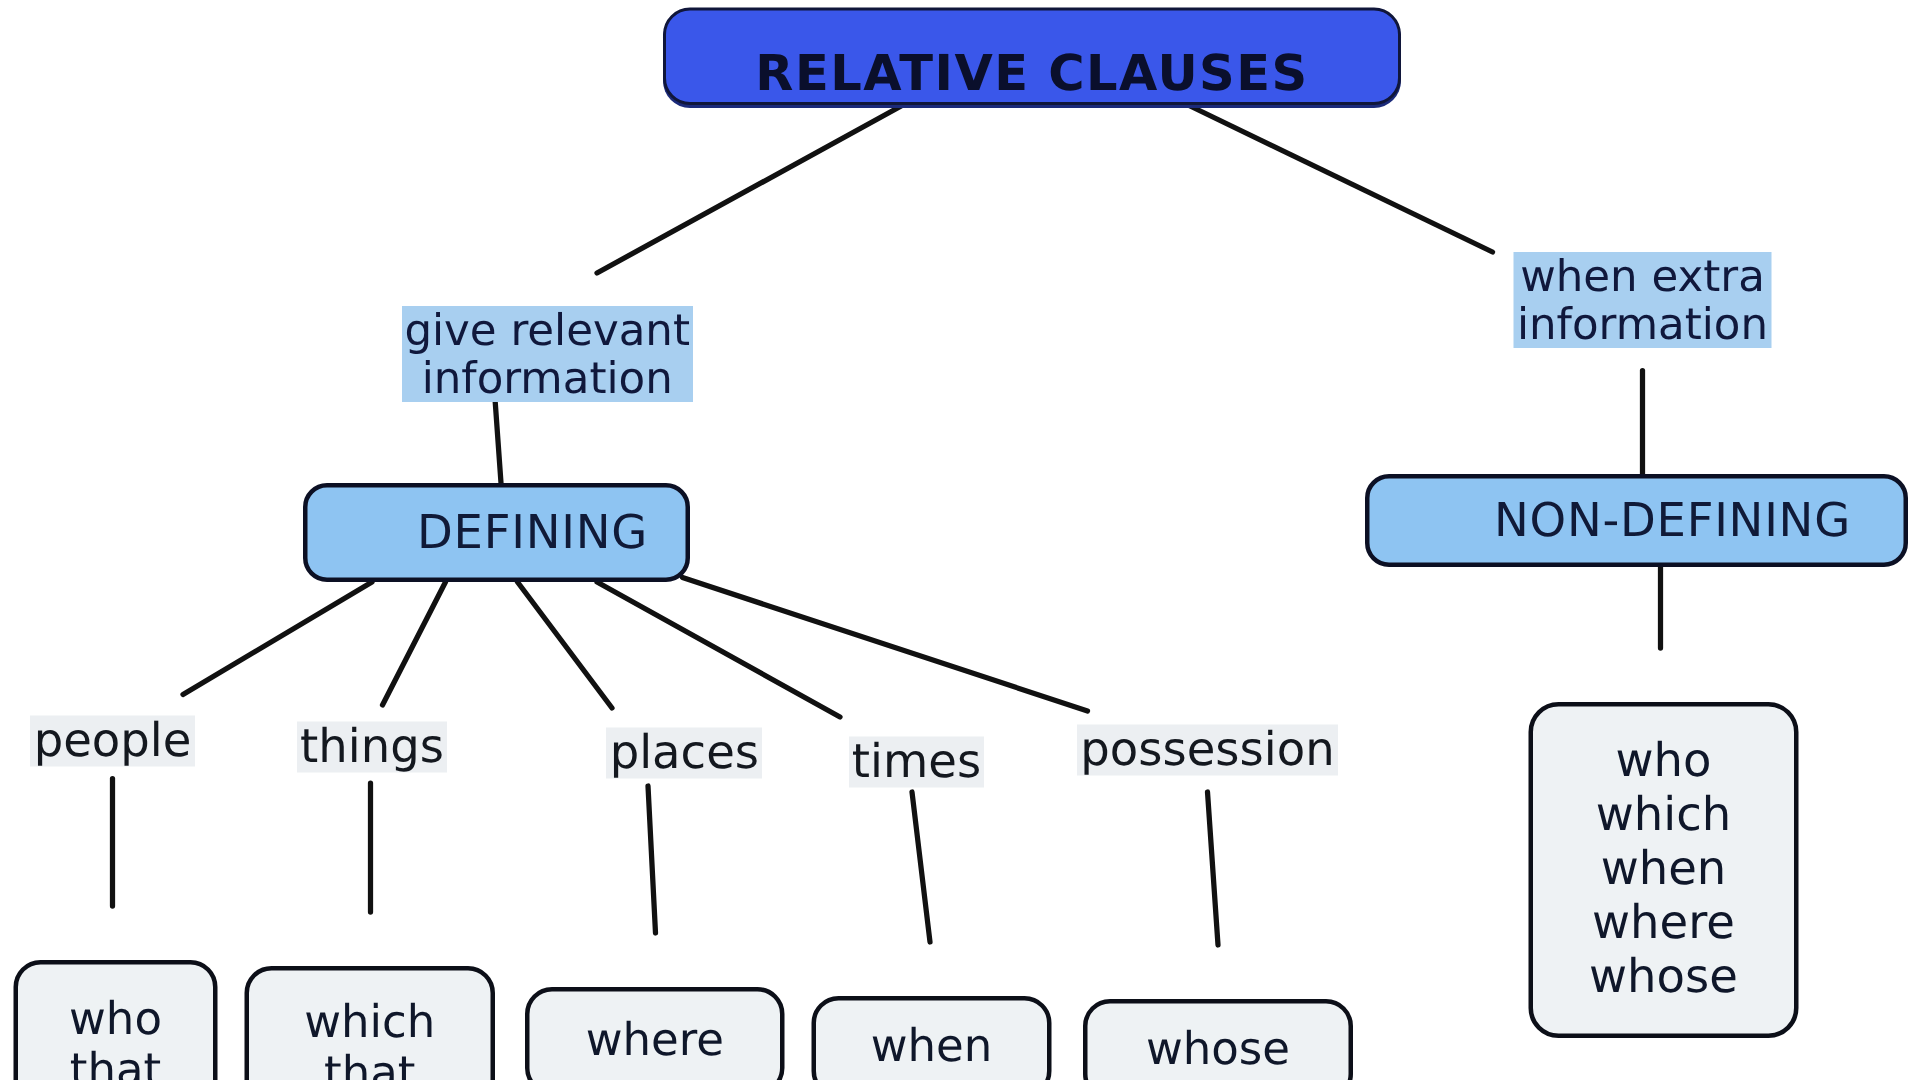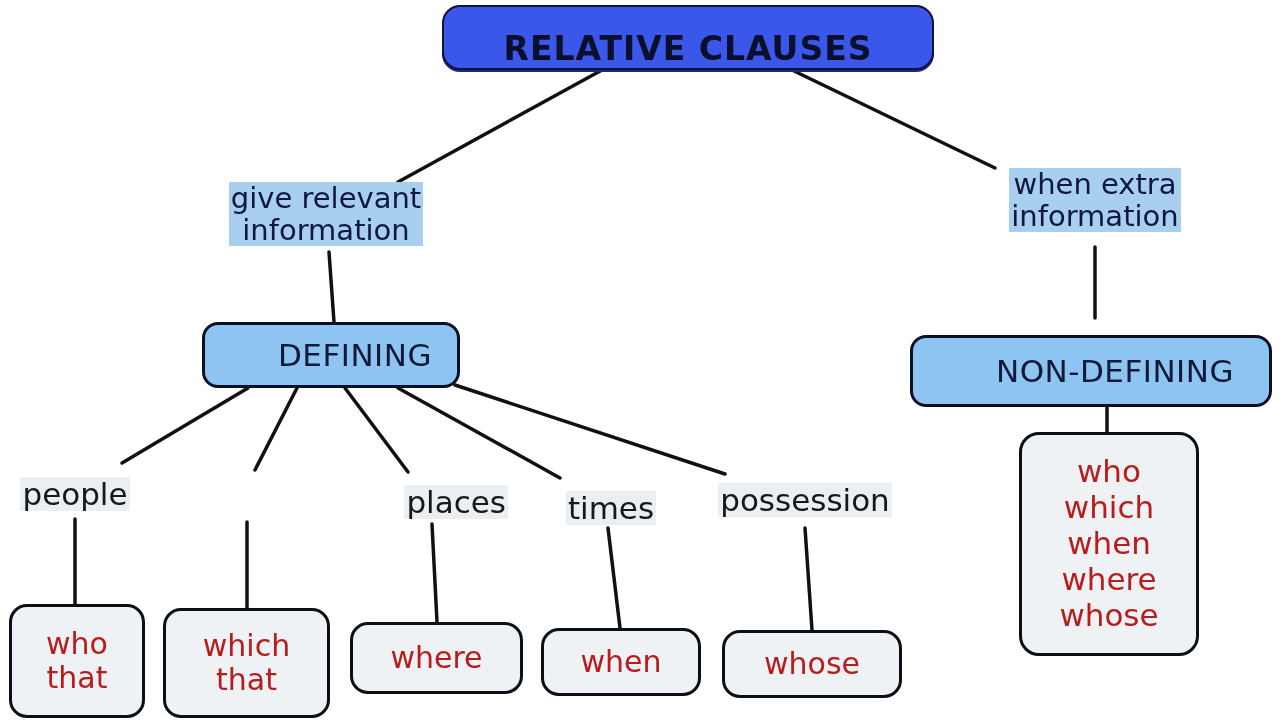--- a/index.html
+++ b/index.html
@@ -90,21 +90,22 @@
     display: inline;
     padding: 0 2px;
   }
 
   
   .leaf-box {
     background: #eef2f4;
     border: 3px solid #0c0f18;
     border-radius: 18px;
     font-size: 30px;
-    color: #b91c1c;
+    color: #0f172a;
+    margin-top: 36px;
   }
   .leaf-box.tall {
     border-radius: 20px;
     font-size: 31px;
     line-height: 1.16;
   }
 </style>
 </head>
 <body>
 
@@ -134,42 +135,45 @@
       <line x1="805" y1="528" x2="812" y2="630"></line>
 
       <line x1="1107" y1="378" x2="1107" y2="432"></line>
     </g>
   </svg>
 
   <div class="node title-box" style="left:442px; top:5px; width:492px; height:65px;">
     <span>RELATIVE CLAUSES</span>
   </div>
 
-  <div class="node caption" style="left:190px; top:178px; width:272px; height:72px;">
+  <div class="node caption" style="left:190px; top:200px; width:272px; height:72px;justify-content:flex-end;">
     <span class="hl">give relevant
 information</span>
   </div>
 
   <div class="node caption" style="left:972px; top:163px; width:246px; height:74px;">
     <span class="hl">when extra
 information</span>
   </div>
 
   <div class="node cat-box" style="left:202px; top:322px; width:258px; height:66px;">
     <span>DEFINING</span>
   </div>
 
-  <div class="node cat-box" style="left:910px; top:316px; width:362px; height:72px;margin-top:19px;">
+  <div class="node cat-box" style="left:910px; top:316px; width:362px; height:62px;">
     <span>NON-DEFINING</span>
   </div>
 
   <div class="node word-label" style="left:0px; top:470px; width:150px; height:48px;text-align:right;">
     <span class="hl">people</span>
   </div>
 
+  <div class="node word-label" style="left:172px; top:474px; width:152px; height:48px;">
+    <span class="hl">things</span>
+  </div>
 
   <div class="node word-label" style="left:356px; top:478px; width:152px; height:48px;justify-content:flex-end;">
     <span class="hl">places</span>
   </div>
 
   <div class="node word-label" style="left:692px; top:476px; width:226px; height:48px;">
     <span class="hl">possession</span>
   </div>
 
   <div class="node word-label" style="left:548px; top:484px; width:126px; height:48px;">

